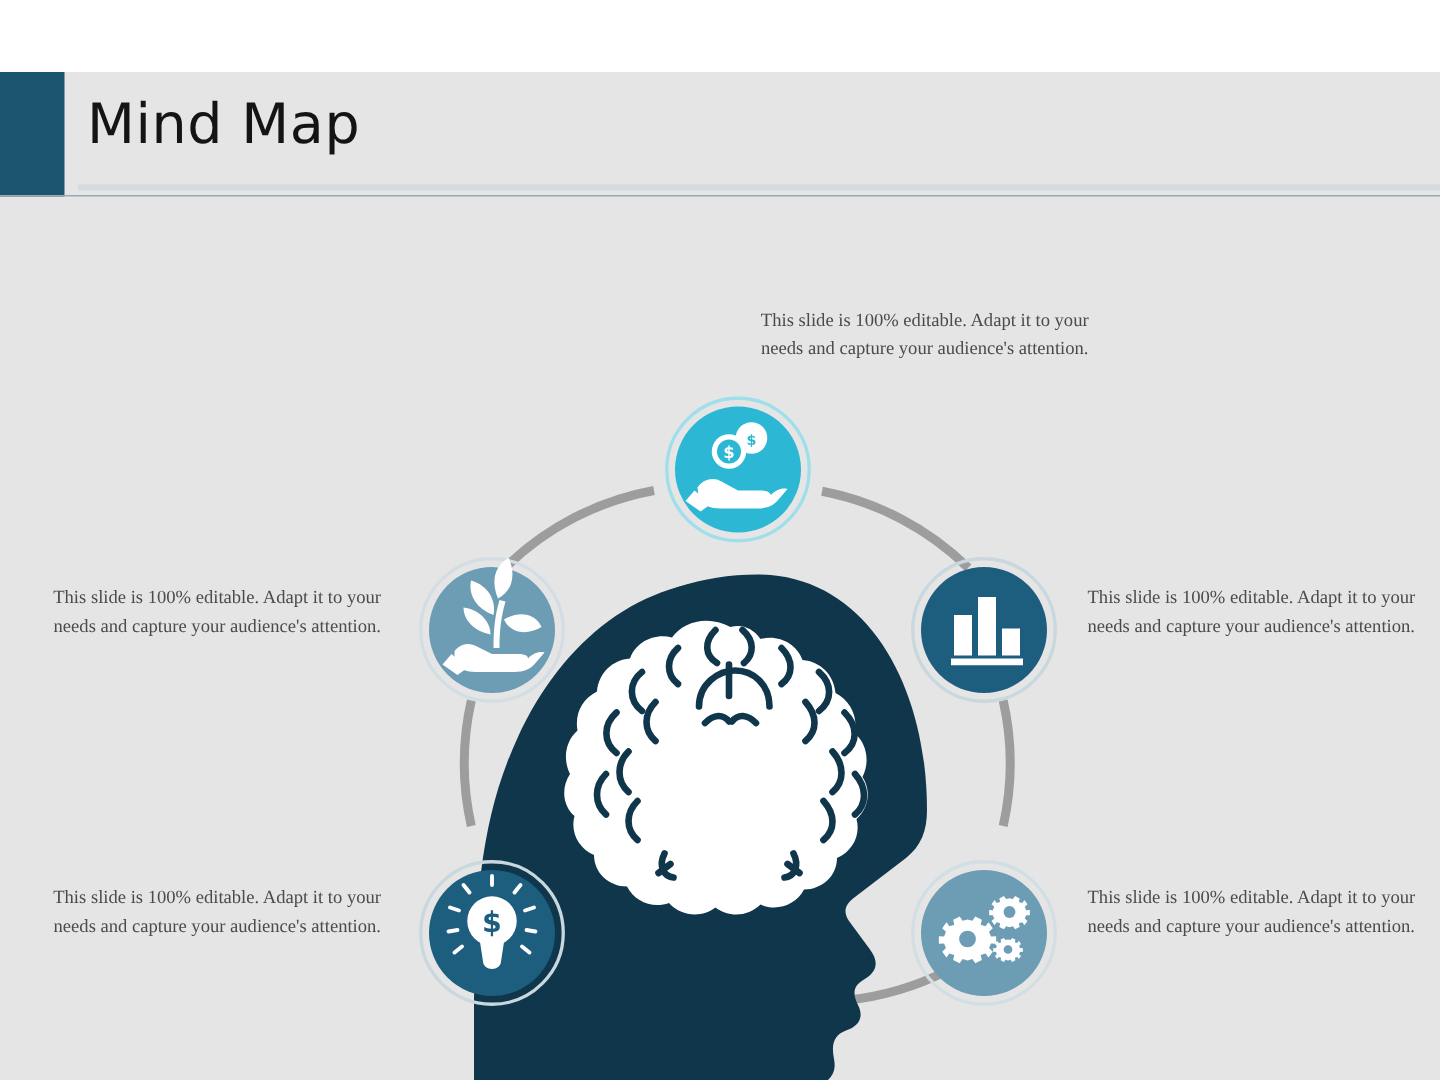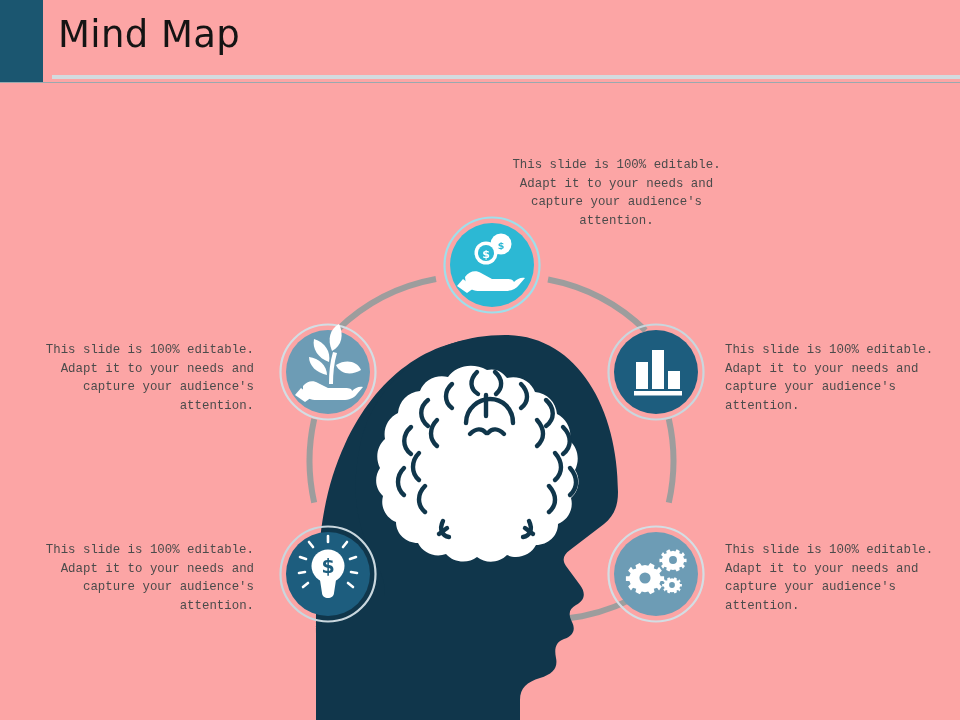--- a/index.html
+++ b/index.html
@@ -13,21 +13,22 @@
     position: relative;
     overflow: hidden;
     font-family: "Liberation Sans", sans-serif;
     -webkit-font-smoothing: antialiased;
   }
 
   
   #slide {
     position: absolute;
     inset: 0;
-    background: #fca5a5;
+    background: #e5e5e5;
+    margin-top: 48px;
   }
   #header-accent-bar {
     position: absolute;
     left: 0;
     top: 0;
     width: 43px;
     height: 83px;
     background: #1b5670;
   }
   #page-title {
@@ -72,21 +73,21 @@
     left: 0;
     top: 0;
   }
 
   
   .caption {
     position: absolute;
     font-size: 12.4px;
     line-height: 18.5px;
     color: #4b4b4b;
-    font-family: Liberation Mono, monospace;
+    font-family: Liberation Serif, serif;
   }
   .caption.right-align { text-align: right; }
   .caption.left-align  { text-align: left; }
   .caption.center-align{ text-align: center; }
 
   #caption-top     { left: 495px; top:  60px; width: 243px; }
   #caption-right-1 { left: 725px; top: 245px; width: 238px; }
   #caption-right-2 { left: 725px; top: 445px; width: 238px; }
   #caption-left-1  { left:  22px; top: 245px; width: 232px; }
   #caption-left-2  { left:  22px; top: 445px; width: 232px; }

